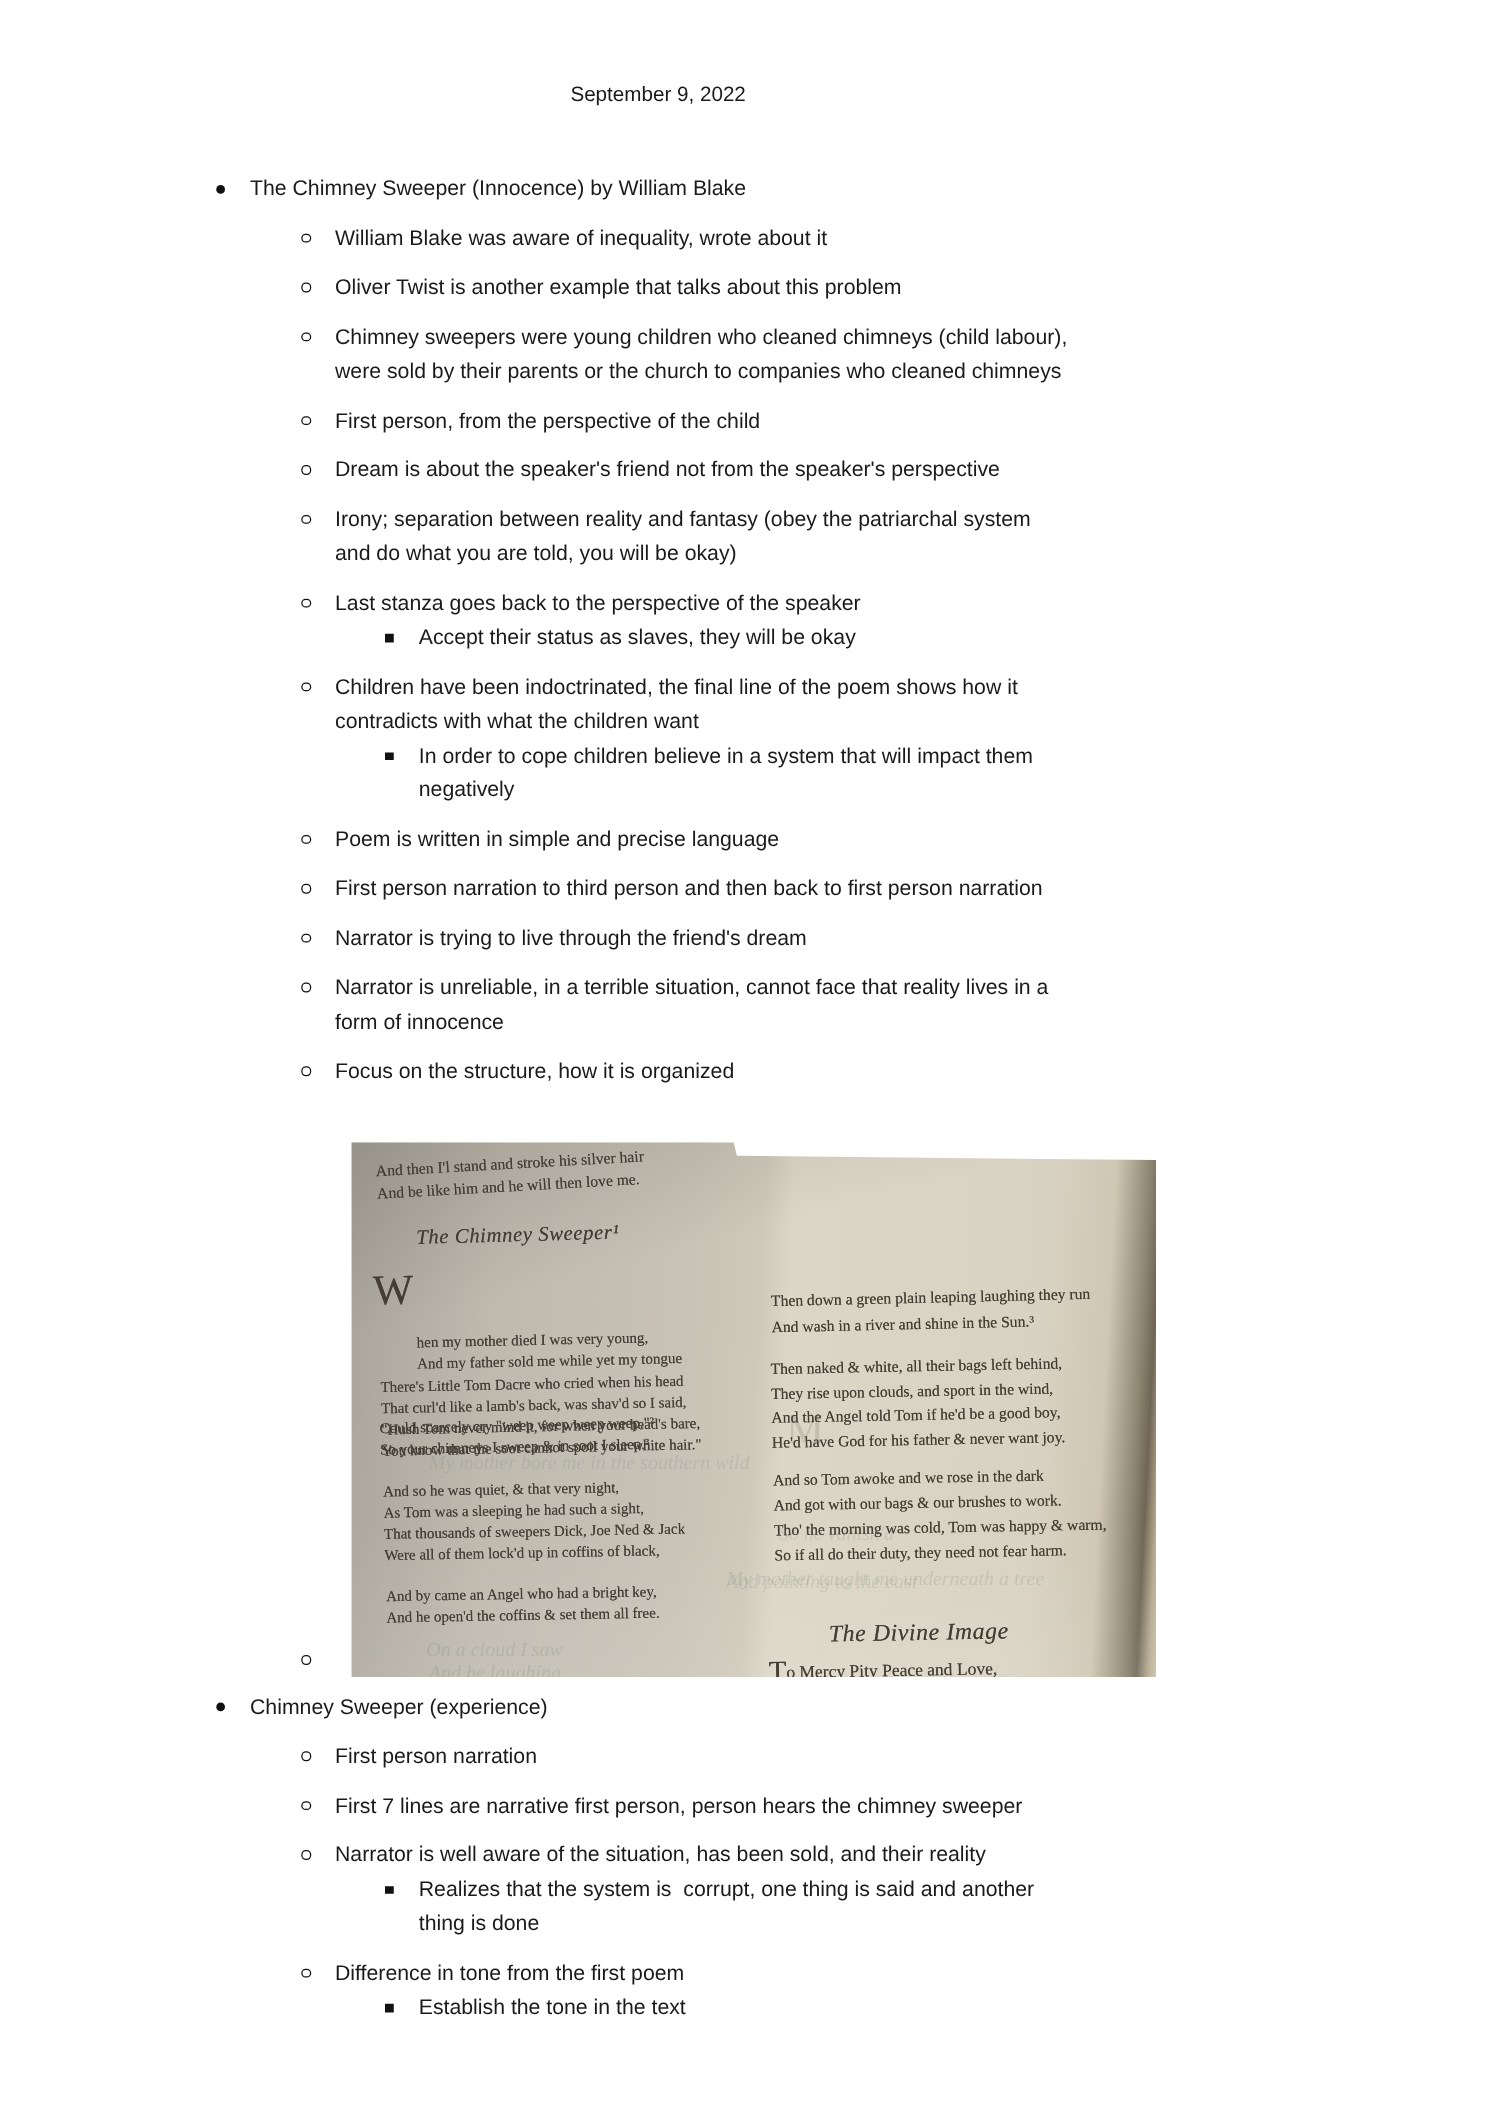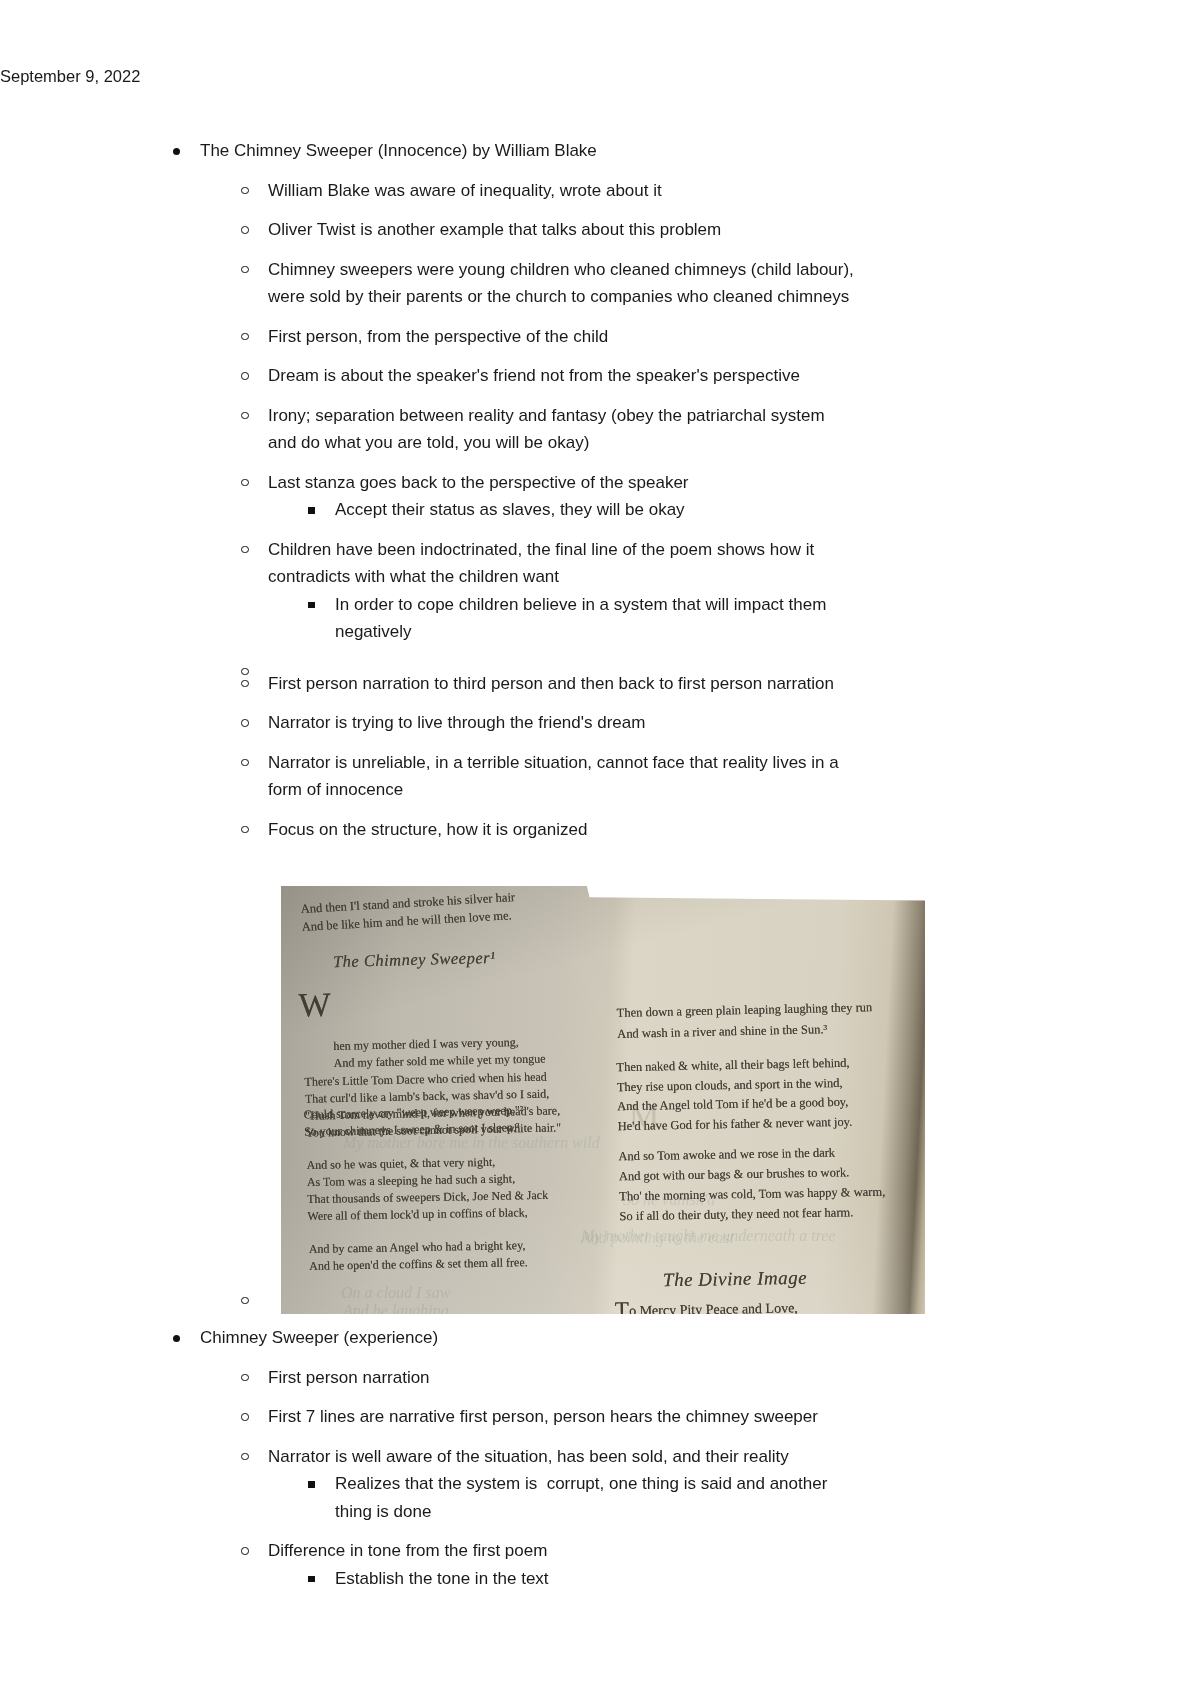--- a/index.html
+++ b/index.html
@@ -3,21 +3,21 @@
 <meta charset="utf-8">
 <style>
   html,body { margin:0; padding:0; }
   body {
     width:1200px; height:1698px; background:#ffffff; position:relative;
     font-family:"Liberation Sans", sans-serif; color:#1a1a1a;
     overflow:hidden;
   }
   .date {
     position:absolute; top:66px; left:0; width:1053px;
-    text-align:left; font-size:16.5px; line-height:20px;
+    text-align:center; font-size:16.5px; line-height:20px;
   }
   ul.notes {
     list-style:none; margin:0; padding:0;
     position:absolute; top:137px; left:0; width:1096px;
   }
   ul.notes li { display:flex; font-size:17px; line-height:27.5px; }
   .l1 { margin-left:172px; }
   .l2 { margin-left:240px;margin-top:12px; }
   .l3 { margin-left:307px; }
   .mk { flex:none; width:28px; position:relative; }
@@ -116,20 +116,21 @@
       <span class="txt">Children have been indoctrinated, the final line of the poem shows how it
 contradicts with what the children want</span>
     </li>
   <li class="l3">
       <span class="mk mk-sq"></span>
       <span class="txt">In order to cope children believe in a system that will impact them
 negatively</span>
     </li>
   <li class="l2">
       <span class="mk mk-circ"></span>
+      <span class="txt">Poem is written in simple and precise language</span>
     </li>
   <li class="l2">
       <span class="mk mk-circ"></span>
       <span class="txt">First person narration to third person and then back to first person narration</span>
     </li>
   <li class="l2">
       <span class="mk mk-circ"></span>
       <span class="txt">Narrator is trying to live through the friend's dream</span>
     </li>
   <li class="l2">

